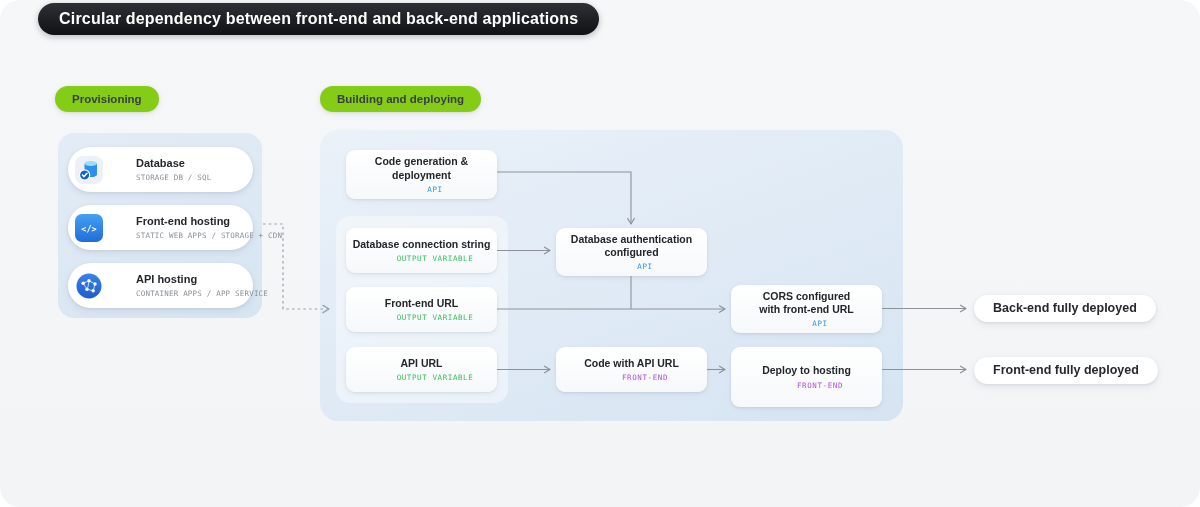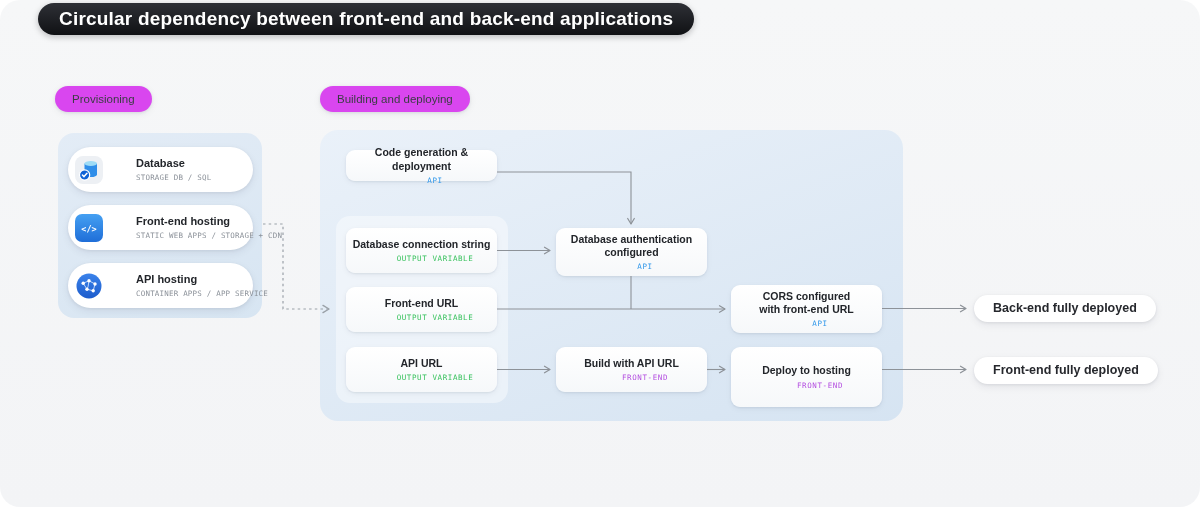--- a/index.html
+++ b/index.html
@@ -5,28 +5,28 @@
   html,body{margin:0;padding:0;background:#ffffff;}
   body{font-family:"Liberation Sans", sans-serif;-webkit-font-smoothing:antialiased;}
   .stage{position:relative;width:1200px;height:507px;overflow:hidden;}
   .page{position:absolute;inset:0;background:linear-gradient(180deg,#f6f7f8 0%,#f3f4f6 100%);border-radius:20px;}
 
   
   .title-pill{
     position:absolute;left:38px;top:3px;height:32px;line-height:32px;
     padding:0 21px;border-radius:17px;
     background:linear-gradient(180deg,#2e3036 0%,#101114 100%);
-    color:#ffffff;font-size:19px;font-weight:600;letter-spacing:.2px;
+    color:#ffffff;font-size:16px;font-weight:600;letter-spacing:.2px;
     box-shadow:0 2px 6px rgba(10,12,16,.25);white-space:nowrap;
   }
 
   
   .section-pill{
     position:absolute;height:26px;line-height:26px;padding:0 17px;border-radius:13px;
-    background:#d946ef;color:#3a3d43;font-size:11.5px;font-weight:400;
+    background:#84cc16;color:#3a3d43;font-size:11.5px;font-weight:700;
     box-shadow:0 1px 3px rgba(25,35,55,.10),0 2px 8px rgba(25,35,55,.06);white-space:nowrap;
   }
 
   
   .prov-panel{
     position:absolute;left:58px;top:133px;width:204px;height:185px;border-radius:16px;
     background:linear-gradient(160deg,#e3ecf6 0%,#d7e5f2 100%);
   }
   .prov-card{
     position:absolute;left:10px;width:185px;height:45px;border-radius:23px;background:#ffffff;
@@ -136,21 +136,21 @@
       <div class="txt">
         <div class="card-title">API hosting</div>
         <div class="card-sub">CONTAINER APPS / APP SERVICE</div>
       </div>
     </div>
   </div>
 
   <div class="build-panel"></div>
   <div class="vars-panel"></div>
 
-  <div class="node w104" style="left:346px;top:150px;height:31px;">
+  <div class="node w104" style="left:346px;top:150px;height:49px;">
     <div class="node-title">Code generation &amp; deployment</div>
     <div class="tag tag-api">API</div>
   </div>
 
   <div class="node" style="left:346px;top:228px;height:45px;">
     <div class="node-title">Database connection string</div>
     <div class="tag tag-output">OUTPUT VARIABLE</div>
   </div>
 
   <div class="node" style="left:346px;top:287px;height:45px;">
@@ -162,21 +162,21 @@
     <div class="node-title">API URL</div>
     <div class="tag tag-output">OUTPUT VARIABLE</div>
   </div>
 
   <div class="node w130" style="left:556px;top:228px;height:48px;">
     <div class="node-title">Database authentication configured</div>
     <div class="tag tag-api">API</div>
   </div>
 
   <div class="node" style="left:556px;top:347px;height:45px;">
-    <div class="node-title">Build with API URL</div>
+    <div class="node-title">Code with API URL</div>
     <div class="tag tag-frontend">FRONT-END</div>
   </div>
 
   <div class="node w104" style="left:731px;top:285px;height:48px;">
     <div class="node-title">CORS configured with front-end URL</div>
     <div class="tag tag-api">API</div>
   </div>
 
   <div class="node" style="left:731px;top:347px;height:60px;">
     <div class="node-title">Deploy to hosting</div>

